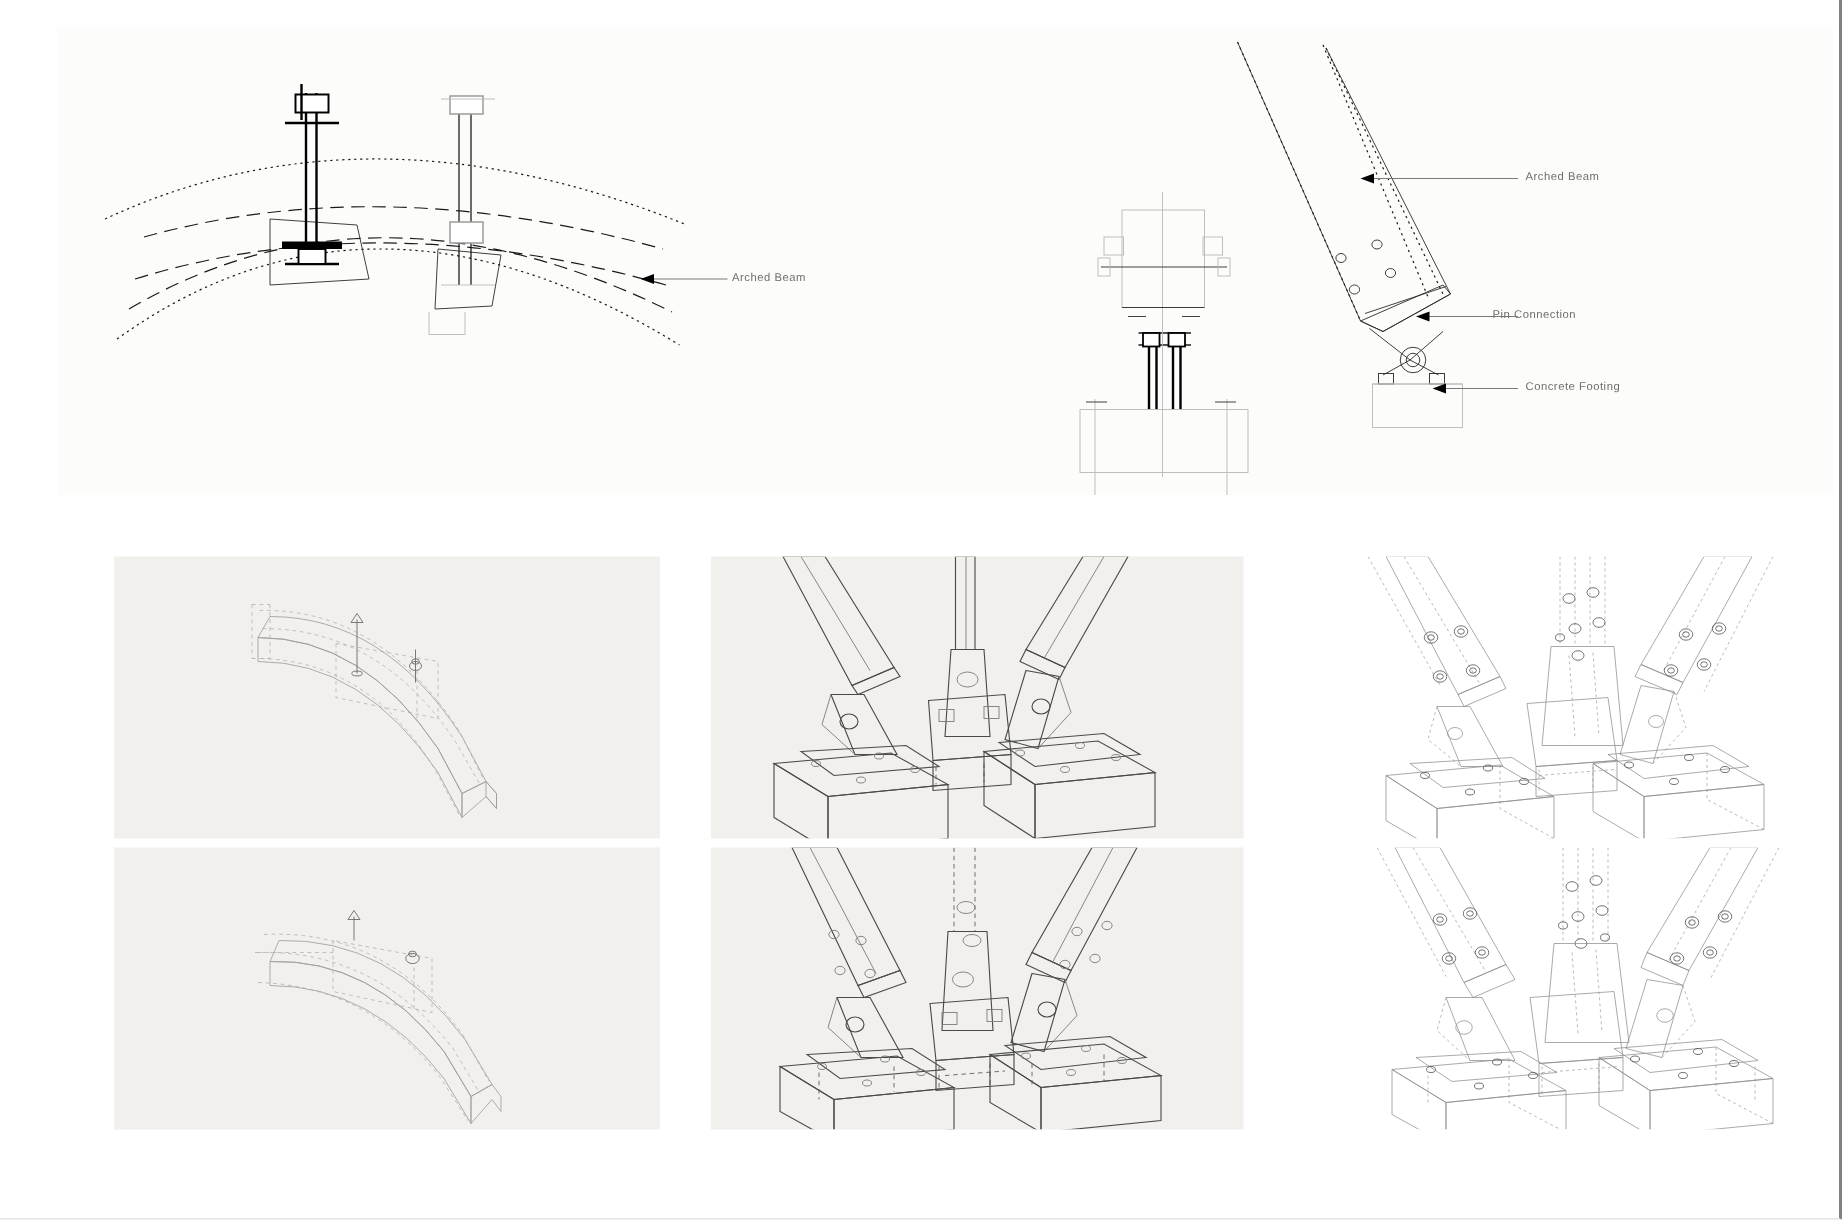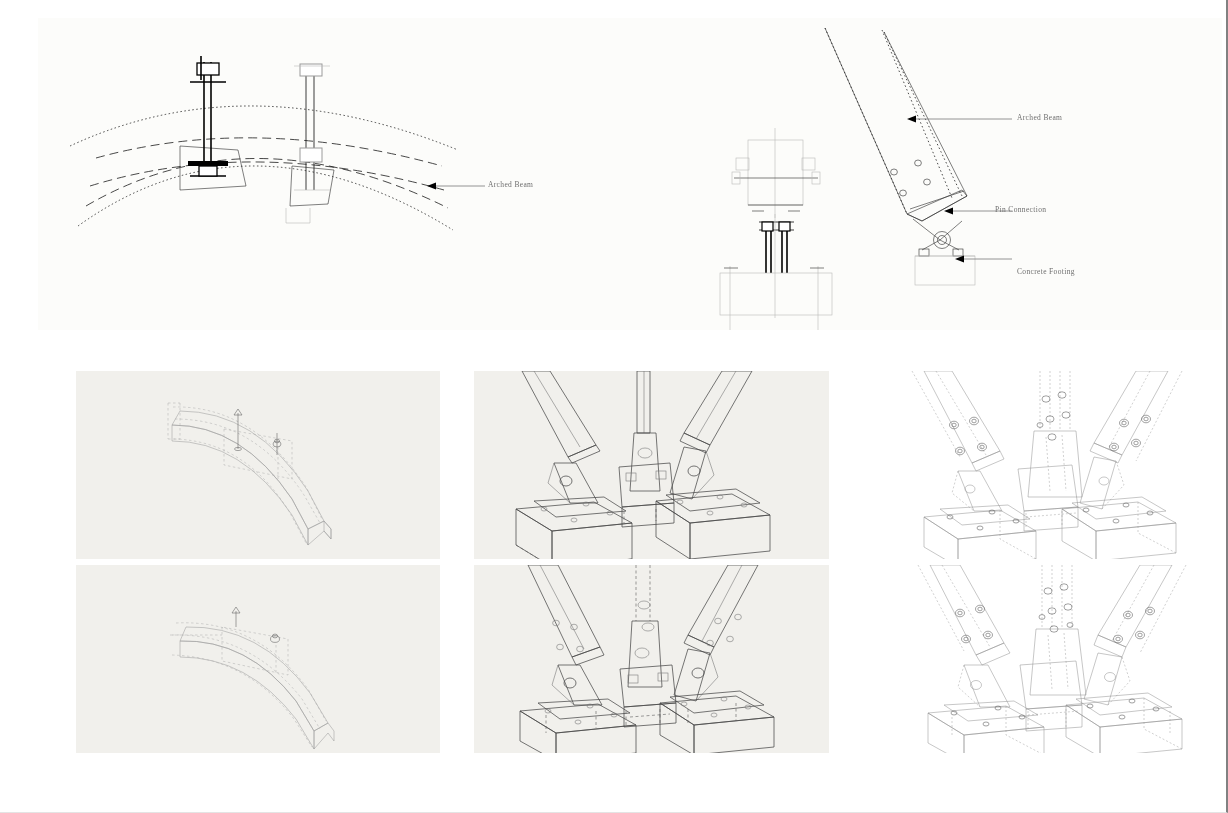--- a/index.html
+++ b/index.html
@@ -38,21 +38,21 @@
 
   .panel svg { display: block; width: 100%; height: 100%; }
 
   
   .annot {
     position: absolute;
     font-size: 7.5px;
     letter-spacing: 0.35px;
     color: #6e6e6e;
     white-space: nowrap;
-    font-family: Liberation Serif, serif;
+    font-family: Liberation Sans, sans-serif;
   }
 
   
   .solid       { fill: none; stroke: #1a1a1a; stroke-width: 0.85; }
   .solid-thin  { fill: none; stroke: #2a2a2a; stroke-width: 0.6; }
   .heavy       { fill: none; stroke: #000000; stroke-width: 1.6; }
   .hidden-l    { fill: none; stroke: #1a1a1a; stroke-width: 0.8; stroke-dasharray: 9 5; }
   .dotted-l    { fill: none; stroke: #1a1a1a; stroke-width: 0.8; stroke-dasharray: 1.5 2.5; }
   .ghost       { fill: none; stroke: #b9b9b9; stroke-width: 0.6; }
   .iso         { fill: none; stroke: #9d9d9d; stroke-width: 0.55; }
@@ -205,21 +205,21 @@
         <polygon class="fillblack" points="322,193 331,189.6 331,196.4"></polygon>
       </g>
       <g>
         <line class="leader" x1="390" y1="241" x2="336" y2="241"></line>
         <polygon class="fillblack" points="333,241 342,237.6 342,244.4"></polygon>
       </g>
     </svg>
 
     <div class="annot" style="left:395px; top:95px;">Arched Beam</div>
     <div class="annot" style="left:373px; top:187px;">Pin Connection</div>
-    <div class="annot" style="left:395px; top:249px;">Concrete Footing</div>
+    <div class="annot" style="left:395px; top:235px;">Concrete Footing</div>
   </div>
 
   <div class="panel render" style="left:76px; top:371px; width:364px; height:188px;">
     <svg viewBox="0 0 364 188" preserveAspectRatio="none">
 
       <path class="iso" d="M 104 40 Q 180 40 232 120 L 248 150 L 232 158 L 216 128 Q 166 54 96 54 Z" fill="#f4f3f0"></path>
 
       <path class="iso" d="M 248 150 L 255 158 L 255 168 L 248 160 Z" fill="#eceae6"></path>
       <path class="iso" d="M 96 54 L 96 70 Q 166 70 216 144 L 232 174 L 232 158 L 216 128 Q 166 54 96 54 Z" fill="#efeeea"></path>
       <path class="iso" d="M 232 158 L 248 150 L 255 158 L 255 168 L 248 160 L 232 174 Z" fill="#e8e7e3"></path>

